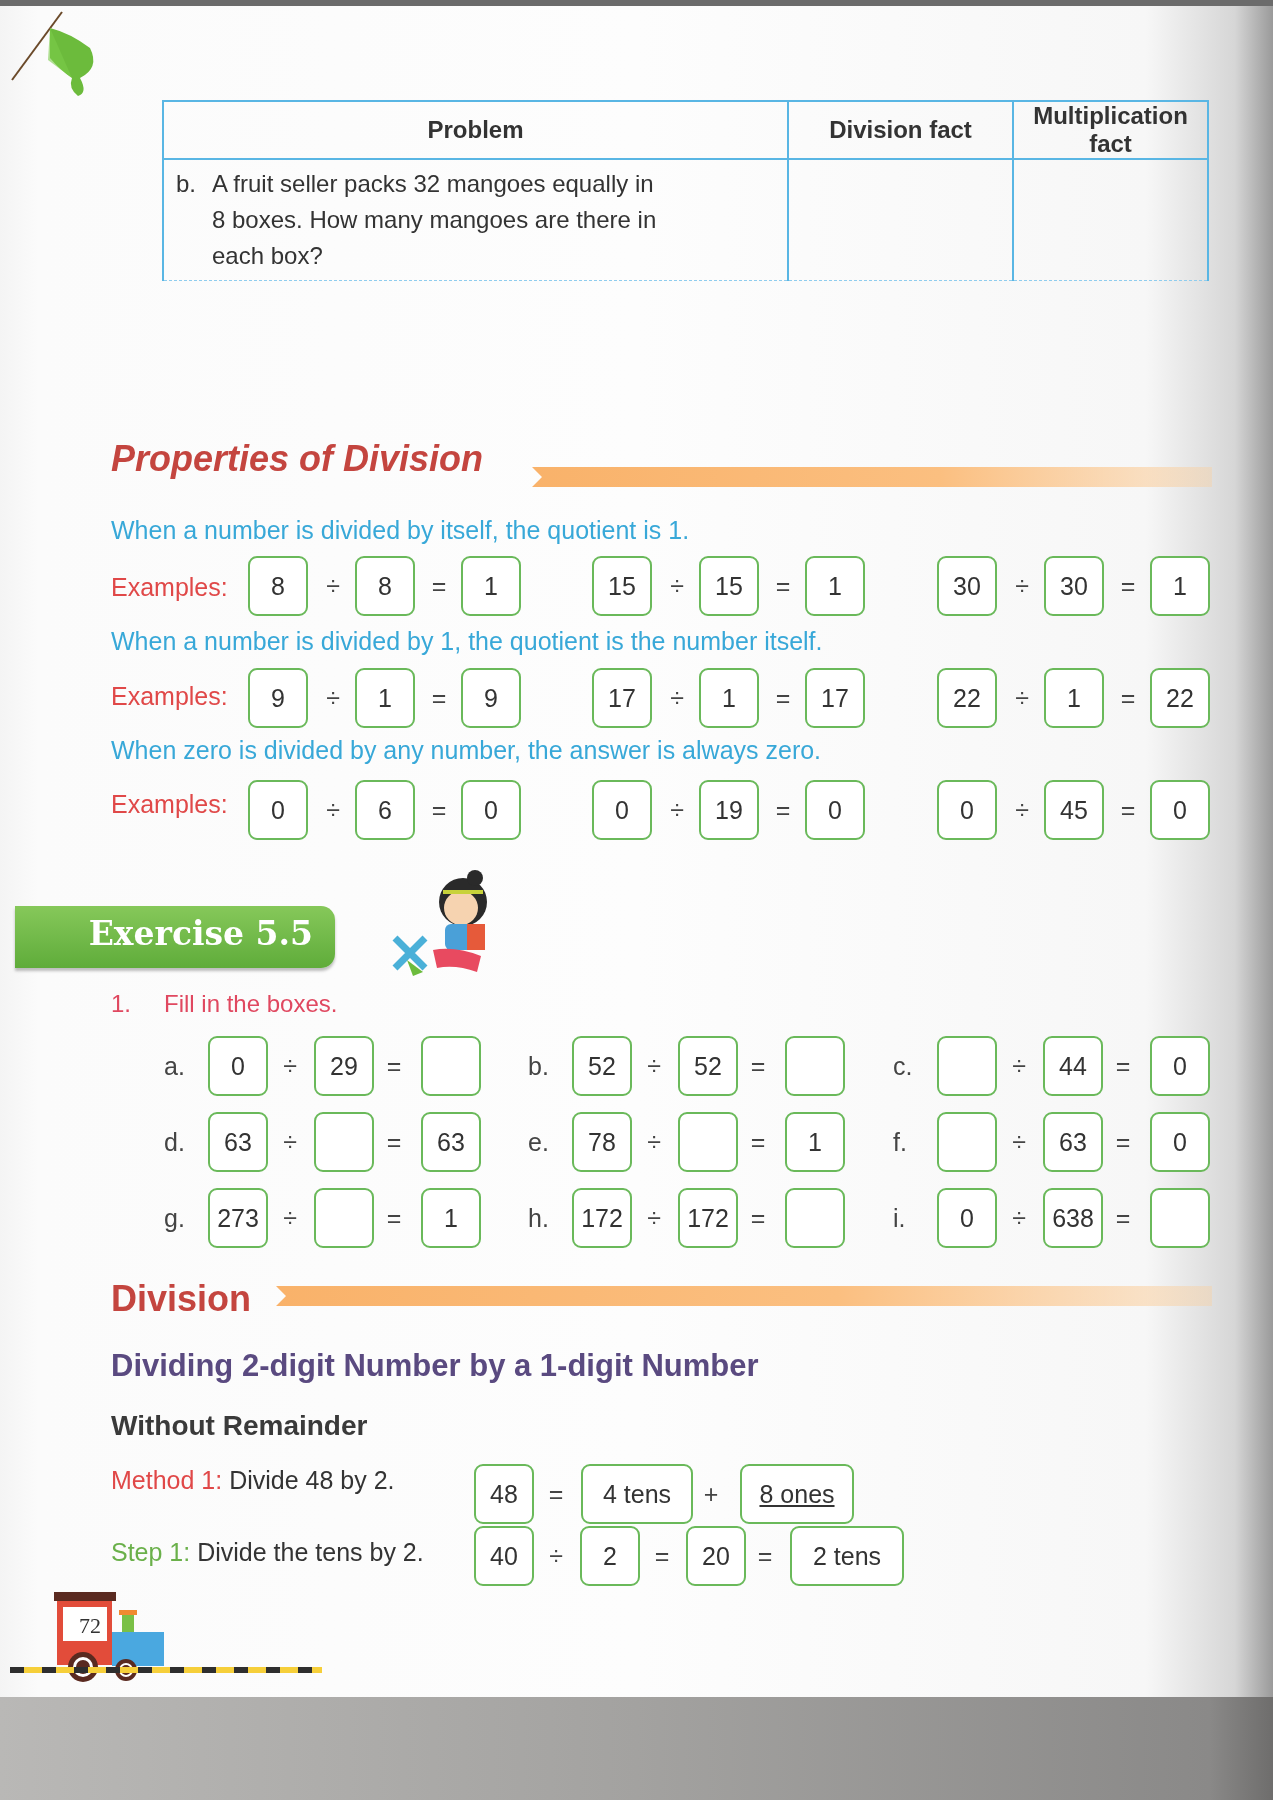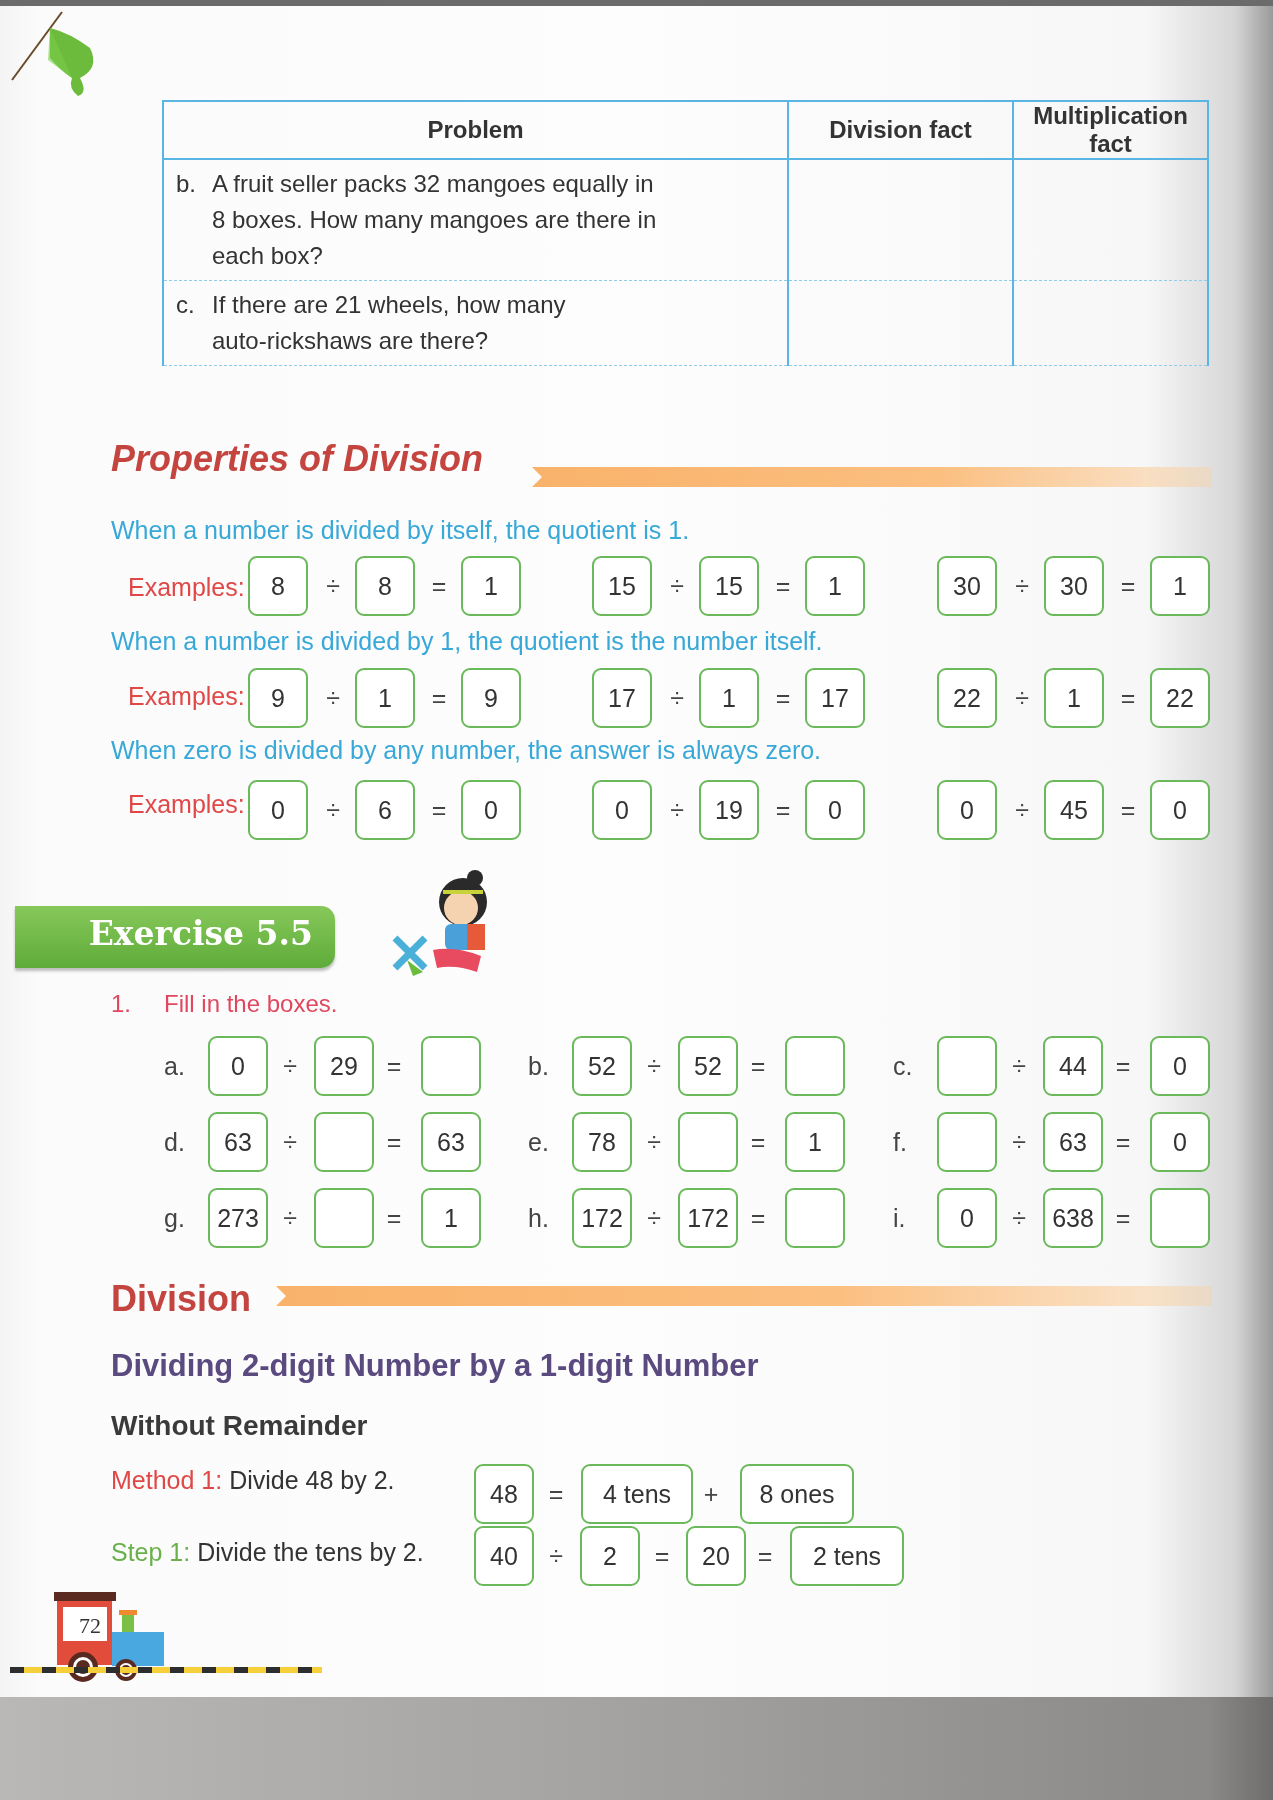--- a/index.html
+++ b/index.html
@@ -36,21 +36,21 @@
   .qtext { display:inline-block; vertical-align:top; width:530px; }
 
   
   .h-red { color:#c4453f; font-weight:bold; font-size:36px; }
   .bar-orange {
     position:absolute; height:20px;
     background:linear-gradient(to right, #f9b26a 0%, #fbbf80 60%, rgba(252,205,150,0.35) 100%);
     clip-path:polygon(0 0,100% 0,100% 100%,0 100%,10px 50%);
   }
   .rule-blue { color:#38a8d8; font-size:25px; }
-  .ex-label { color:#e04848; font-size:25px;margin-left:17px; }
+  .ex-label { color:#e04848; font-size:25px; }
 
   .box {
     position:absolute; height:56px; border:2px solid #6ab95a; border-radius:9px;
     background:#fff; font-size:25px; color:#333; text-align:center; line-height:56px;
     box-sizing:content-box;
   }
   .op { position:absolute; font-size:25px; color:#444; width:30px; text-align:center; line-height:60px; }
   .lbl { position:absolute; font-size:25px; color:#444; line-height:60px; }
 
   
@@ -95,27 +95,20 @@
     <tr>
       <th style="width:585px">Problem</th>
       <th style="width:185px">Division fact</th>
       <th>Multiplication fact</th>
     </tr>
   </thead>
   <tbody>
     <tr style="height:118px">
       <td class="problem">
         <span class="qlabel">b.</span><span class="qtext"><span>A fruit seller packs 32 mangoes equally in</span><br><span>8 boxes. How many mangoes are there in</span><br><span>each box?</span></span>
-      </td>
-      <td></td>
-      <td></td>
-    </tr>
-    <tr style="height:84px">
-      <td class="problem">
-        <span class="qlabel">c.</span><span class="qtext"><span>If there are 21 wheels, how many</span><br><span>auto-rickshaws are there?</span></span>
       </td>
       <td></td>
       <td></td>
     </tr>
   </tbody>
 </table>
 
 <div class="abs h-red" style="left:111px; top:438px;font-style:italic;">Properties of Division</div>
 <div class="bar-orange" style="left:532px; top:467px; width:680px;"></div>
 
@@ -262,21 +255,21 @@
 </div>
 <div class="abs" style="left:111px; top:1538px; font-size:25px; color:#333;">
   <span class="step-green">Step 1:</span>
   <span>Divide the tens by 2.</span>
 </div>
 
 <div class="box" style="left:474px; top:1464px; width:56px;">48</div>
 <div class="op" style="left:541px; top:1464px;">=</div>
 <div class="box" style="left:581px; top:1464px; width:108px;">4 tens</div>
 <div class="op" style="left:696px; top:1464px;">+</div>
-<div class="box" style="left:740px; top:1464px; width:110px;">8 ones</div>
+<div class="box" style="left:740px; top:1464px; width:110px;text-decoration:underline;">8 ones</div>
 
 <div class="box" style="left:474px; top:1526px; width:56px;">40</div>
 <div class="op" style="left:541px; top:1526px;">÷</div>
 <div class="box" style="left:580px; top:1526px; width:56px;">2</div>
 <div class="op" style="left:647px; top:1526px;">=</div>
 <div class="box" style="left:686px; top:1526px; width:56px;">20</div>
 <div class="op" style="left:750px; top:1526px;">=</div>
 <div class="box" style="left:790px; top:1526px; width:110px;">2 tens</div>
 
 <svg class="train" viewBox="0 0 160 95">

